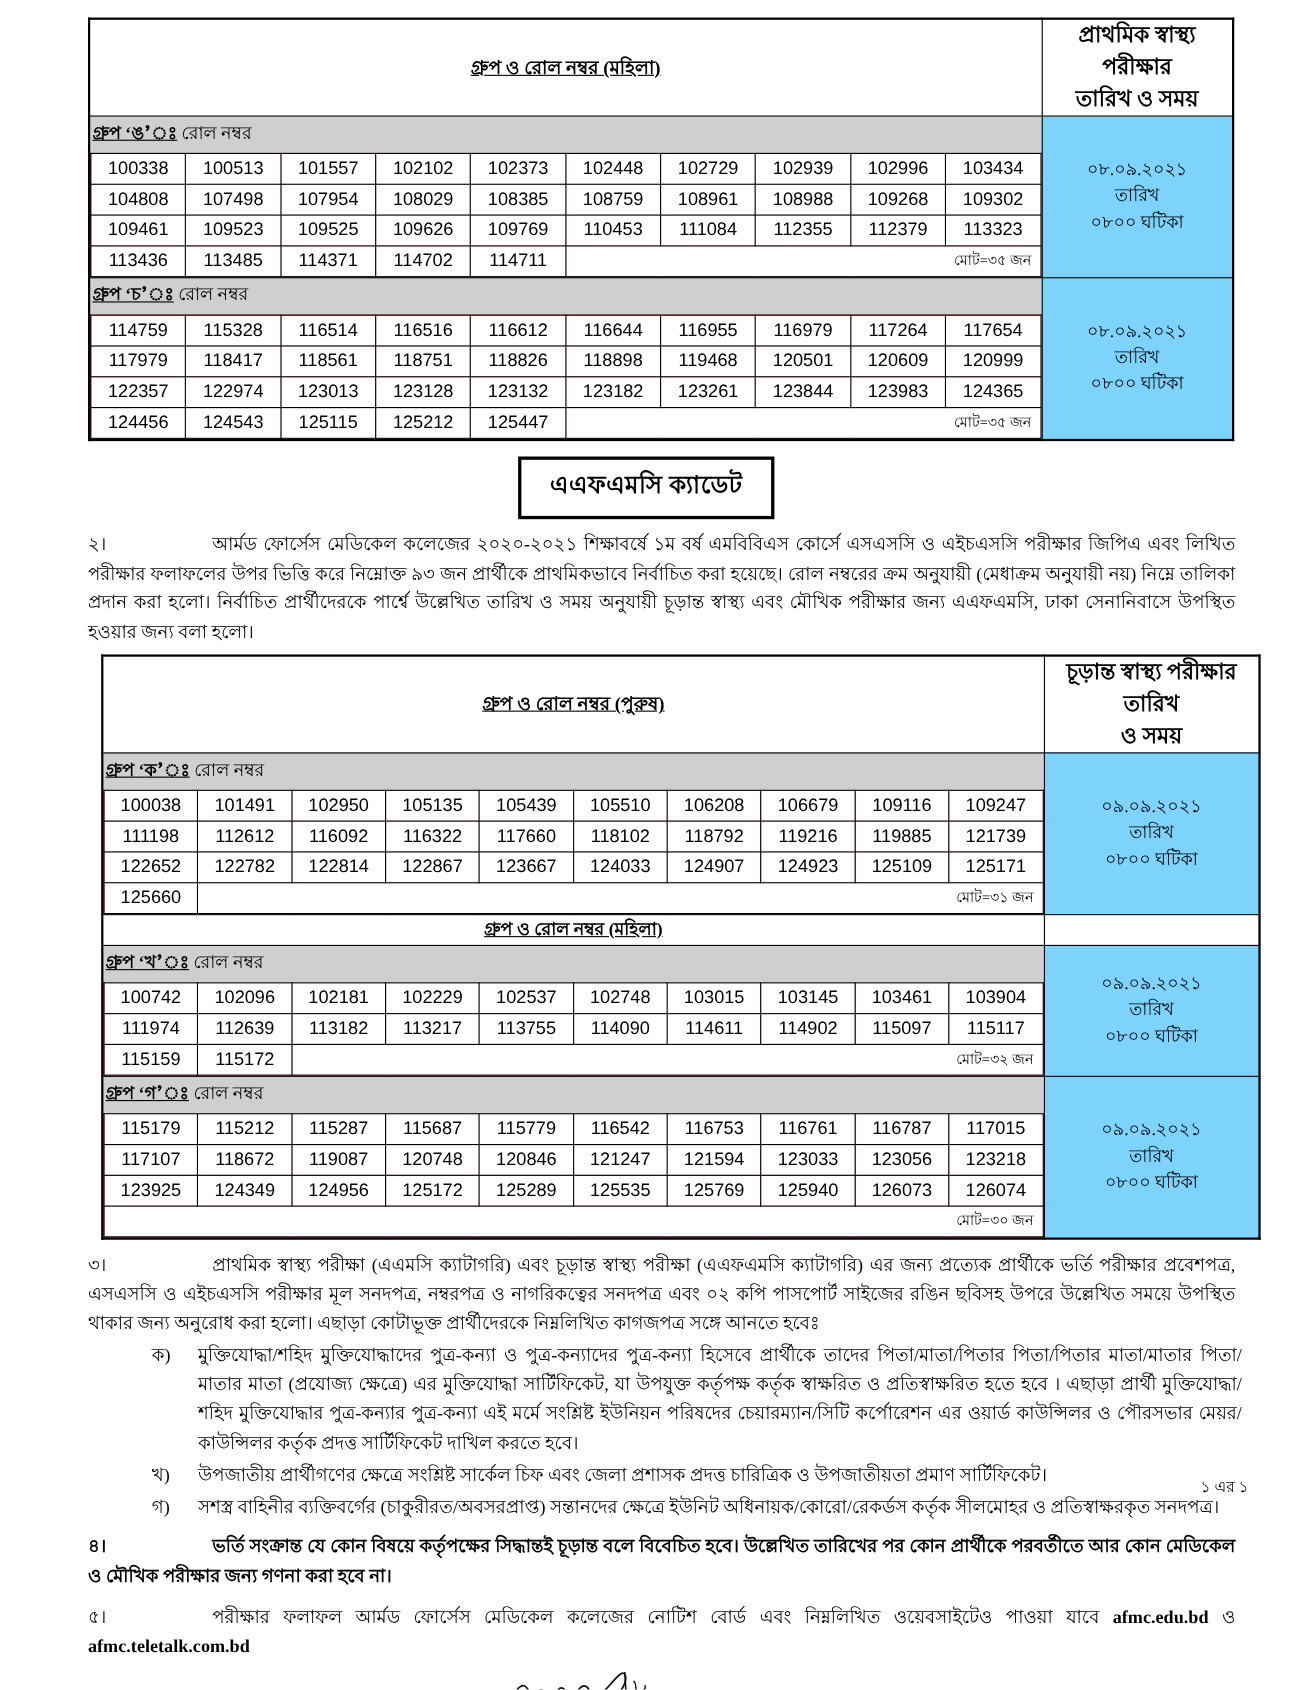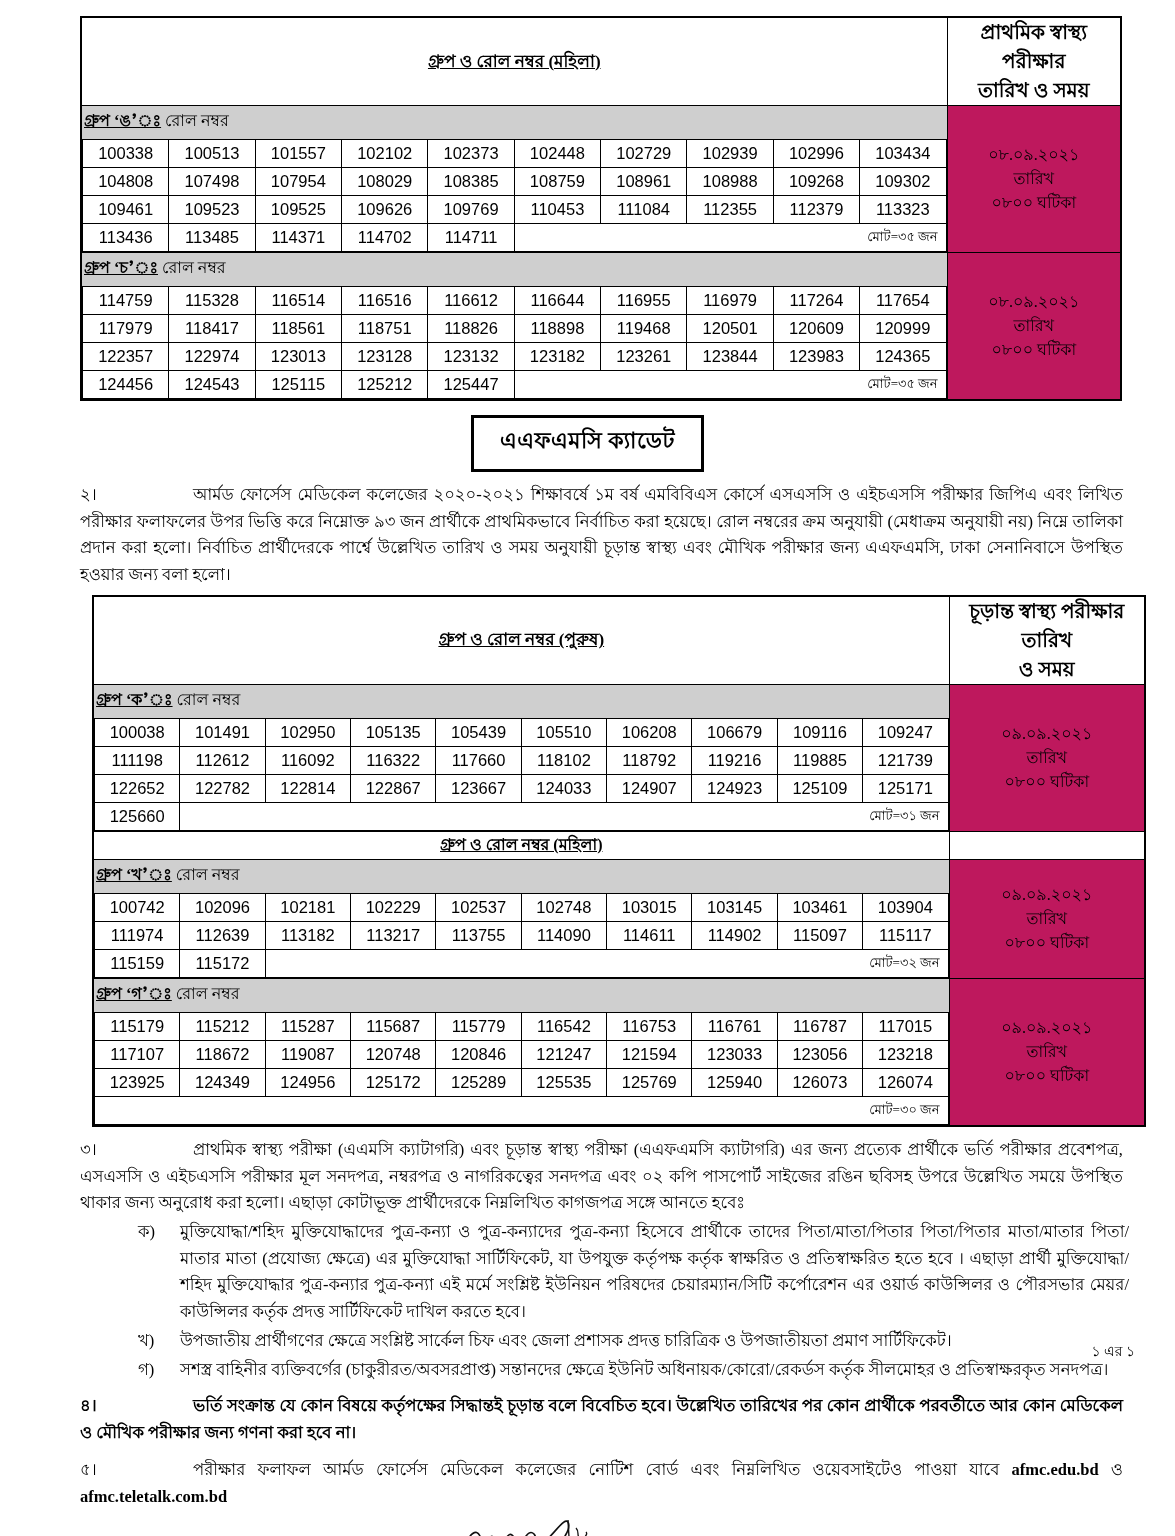--- a/index.html
+++ b/index.html
@@ -55,21 +55,21 @@
     font-size: 20px;
     background: #ffffff;
     line-height: 1.45;
     padding: 6px 4px;
   }
 
   .date-cell {
     text-align: center;
     font-size: 16px;
     line-height: 1.5;
-    background: #be185d;
+    background: #7dd3fc;
     padding: 22px 4px 4px 4px;
     vertical-align: top;
   }
 
   .grp-block {
     background: #cfcfcf;
     padding: 4px 10px 10px 10px;
   }
 
   .grp-label {

